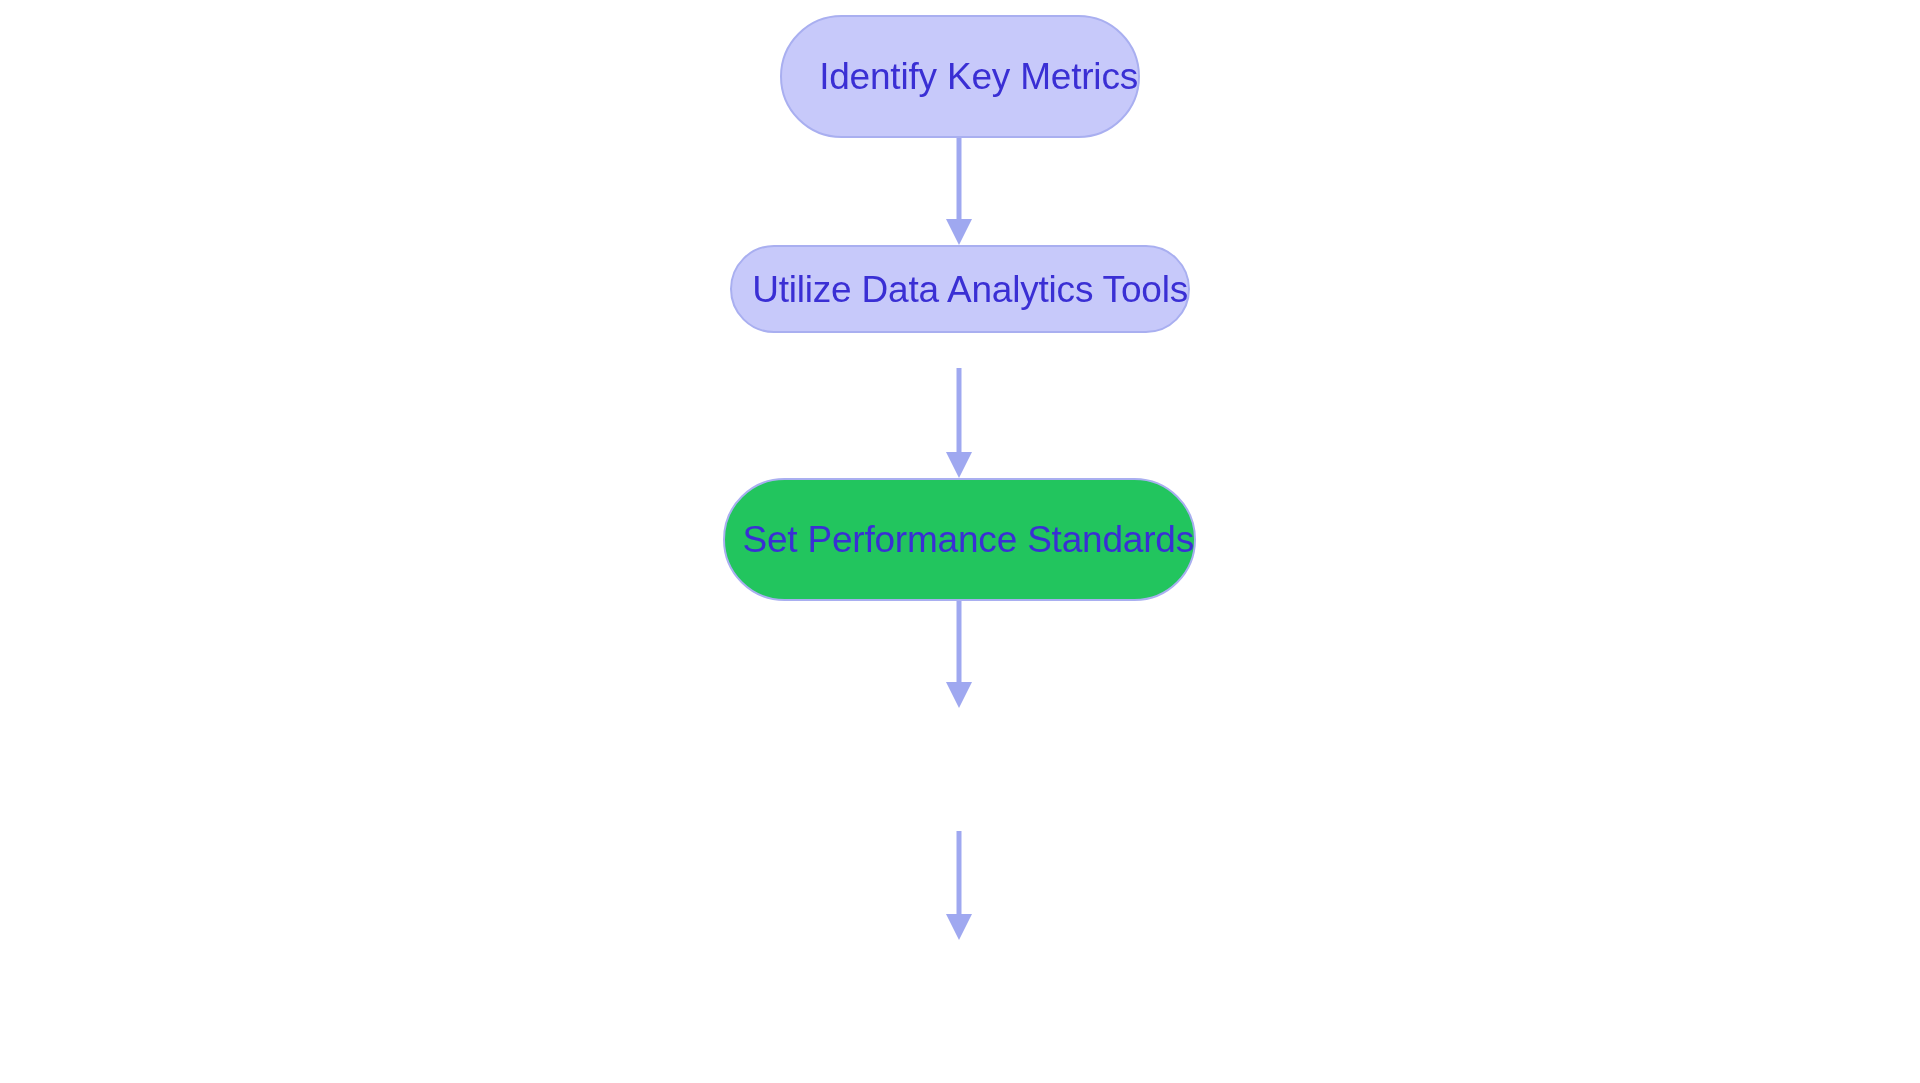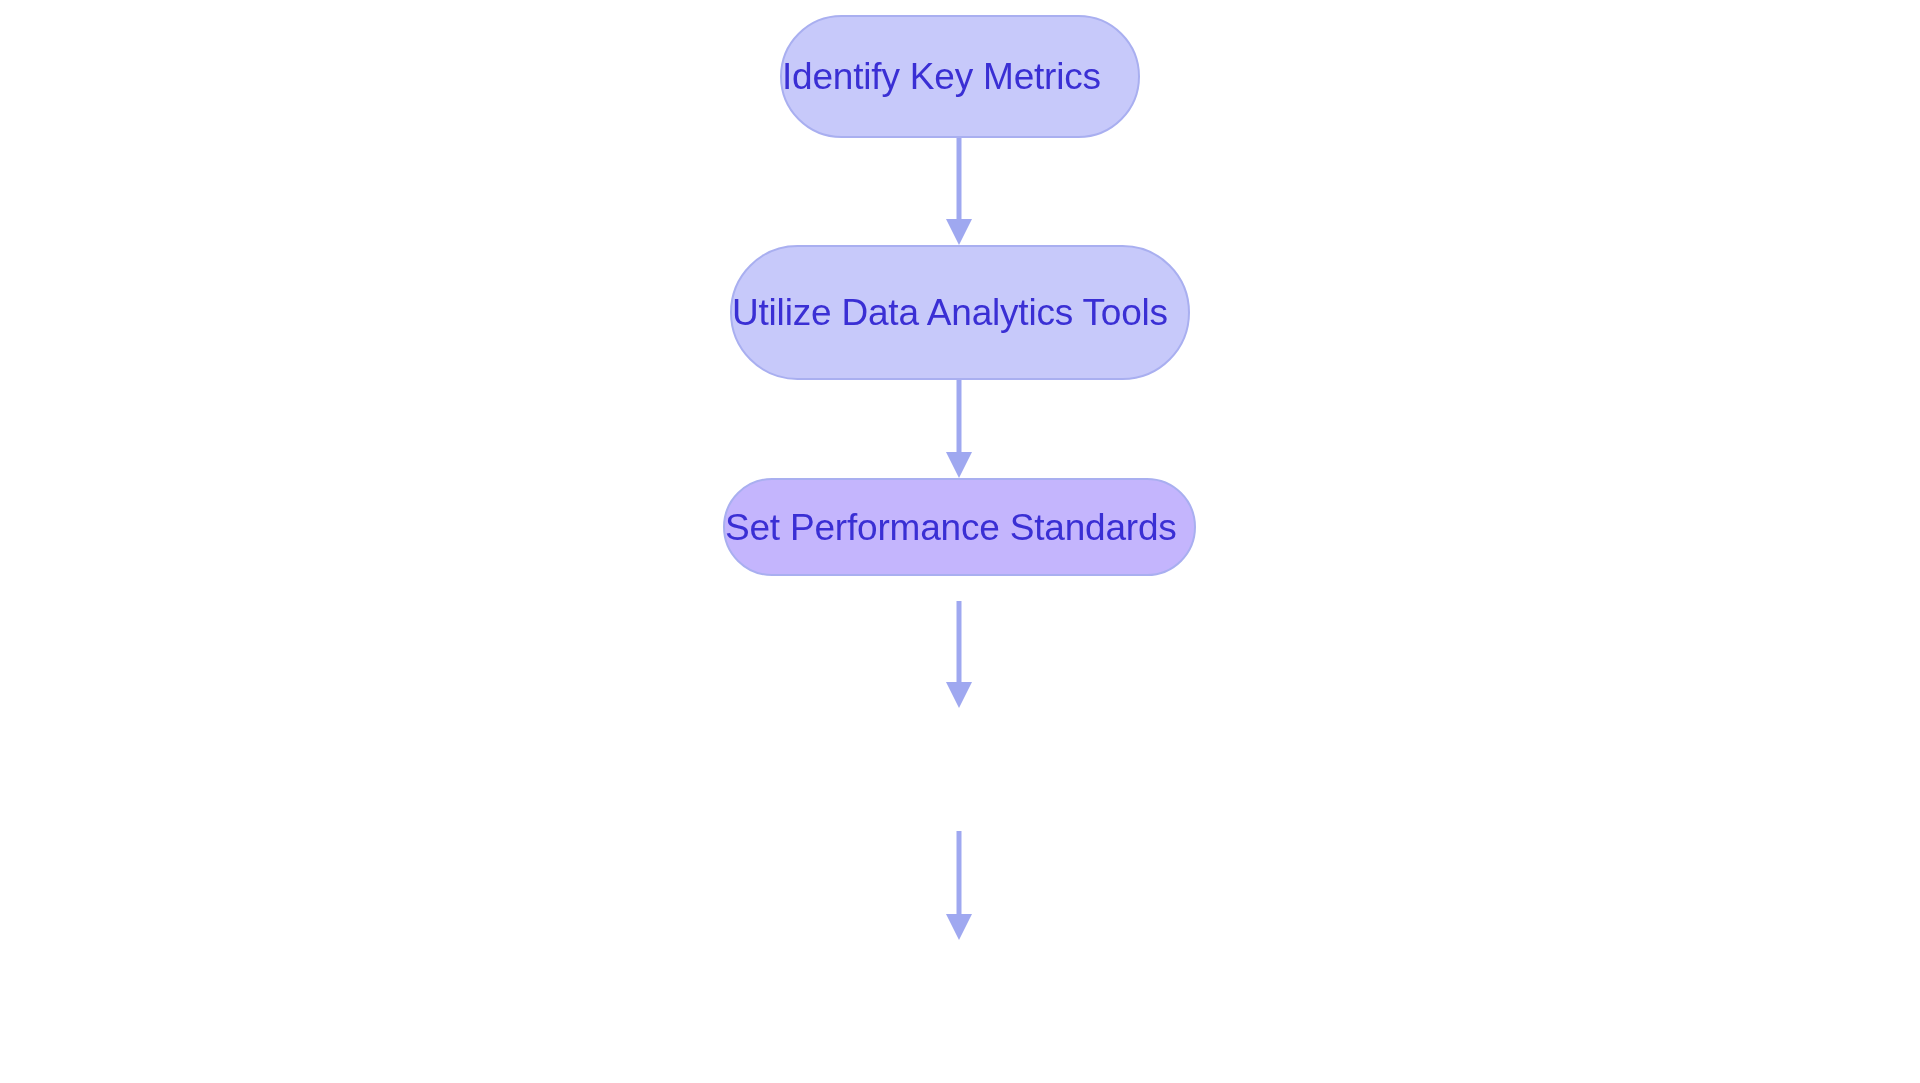--- a/index.html
+++ b/index.html
@@ -26,21 +26,21 @@
     height: 1083px;
   }
   .node {
     position: absolute;
     box-sizing: border-box;
     background: #c7c9fa;
     border: 2px solid #a9aff0;
     border-radius: 999px;
     display: flex;
     align-items: center;
-    justify-content: flex-start;
+    justify-content: flex-end;
     text-align: center;
     color: #3a2fd4;
     font-family: "Liberation Sans", sans-serif;
     font-weight: 400;
     letter-spacing: -0.2px;
     white-space: nowrap;
   }
   .node-label {
     color: #3a2fd4;
     line-height: 1;
@@ -81,24 +81,24 @@
         <svg width="40" height="109" viewBox="0 0 40 109">
           <line x1="20" y1="0" x2="20" y2="83" stroke="#9fa8f0" stroke-width="5"></line>
           <polygon points="7,83 33,83 20,109" fill="#9fa8f0"></polygon>
         </svg>
       </div>
 
     <div class="node" id="node-0" style="left: 780px; top: 15px; width: 360px; height: 123px; font-size: 37px; background: rgb(199, 201, 250); border-color: rgb(169, 175, 240); color: rgb(58, 47, 212);">
       <span class="node-label">Identify Key Metrics</span>
     </div>
 
-    <div class="node" id="node-1" style="left: 730px; top: 245px; width: 460px; height: 135px; font-size: 37px; background: rgb(199, 201, 250); border-color: rgb(169, 175, 240); color: rgb(58, 47, 212);">
+    <div class="node" id="node-1" style="left: 730px; top: 245px; width: 460px; height: 88px; font-size: 37px; background: rgb(199, 201, 250); border-color: rgb(169, 175, 240); color: rgb(58, 47, 212);">
       <span class="node-label">Utilize Data Analytics Tools</span>
     </div>
 
-    <div class="node" id="node-2" style="left: 723px; top: 478px; width: 473px; height: 98px; font-size: 37px; background: #c4b5fd; border-color: rgb(169, 175, 240); color: rgb(58, 47, 212);">
+    <div class="node" id="node-2" style="left: 723px; top: 478px; width: 473px; height: 123px; font-size: 37px; background: #22c55e; border-color: rgb(169, 175, 240); color: rgb(58, 47, 212);">
       <span class="node-label">Set Performance Standards</span>
     </div>
 
 
 
   </div>
 </div>
 
 </body></html>

